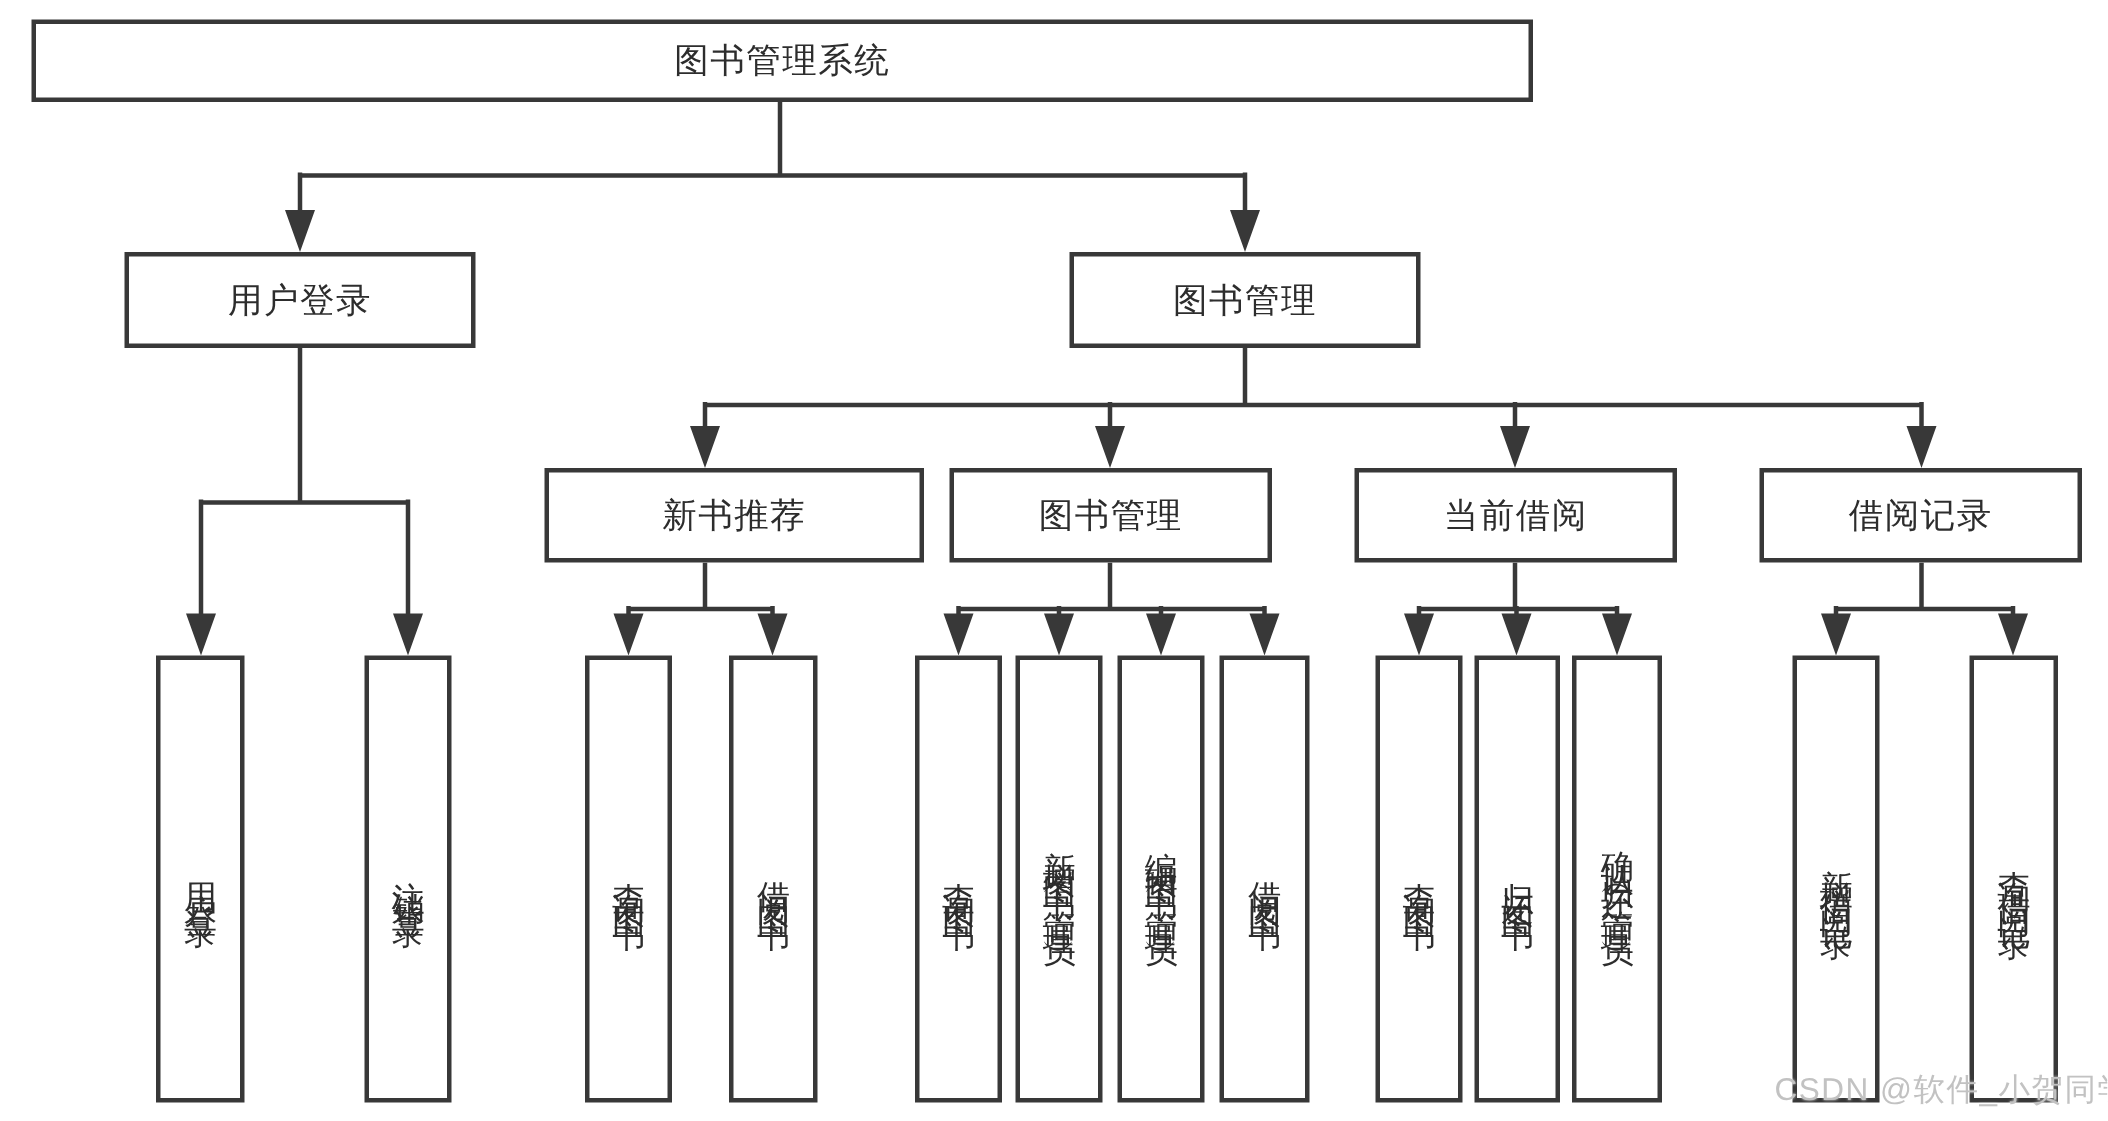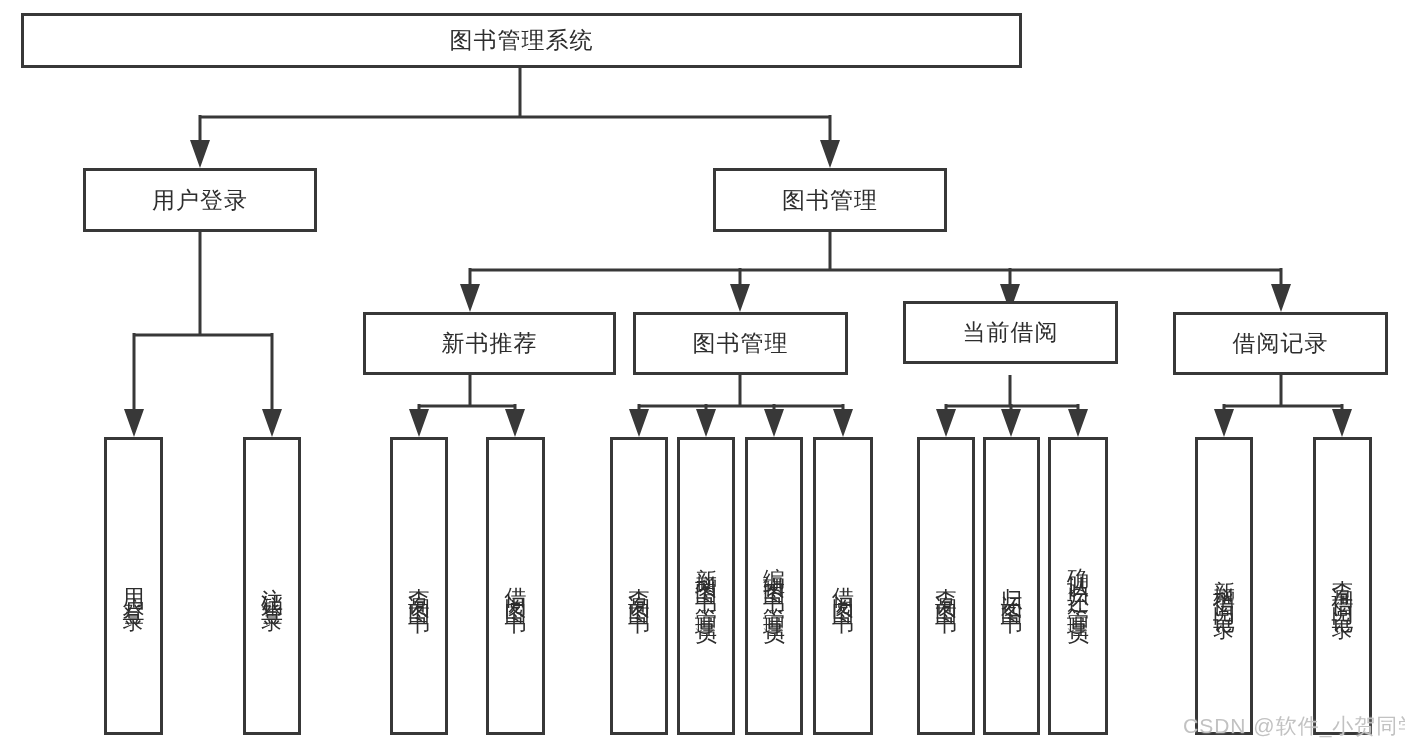--- a/index.html
+++ b/index.html
@@ -97,21 +97,21 @@
   <div class="hbox" style="left:713px;top:168px;width:234px;height:64px;">
     <span>图书管理</span>
   </div>
 
   <div class="hbox" style="left:363px;top:312px;width:253px;height:63px;">
     <span>新书推荐</span>
   </div>
   <div class="hbox" style="left:633px;top:312px;width:215px;height:63px;">
     <span>图书管理</span>
   </div>
-  <div class="hbox" style="left:903px;top:301px;width:215px;height:63px;">
+  <div class="hbox" style="left:903px;top:312px;width:215px;height:63px;">
     <span>当前借阅</span>
   </div>
   <div class="hbox" style="left:1173px;top:312px;width:215px;height:63px;">
     <span>借阅记录</span>
   </div>
 
   <div class="vbox" style="left:104px;width:59px;">
     <span class="vtext">用户登录</span>
   </div>
   <div class="vbox" style="left:243px;">

